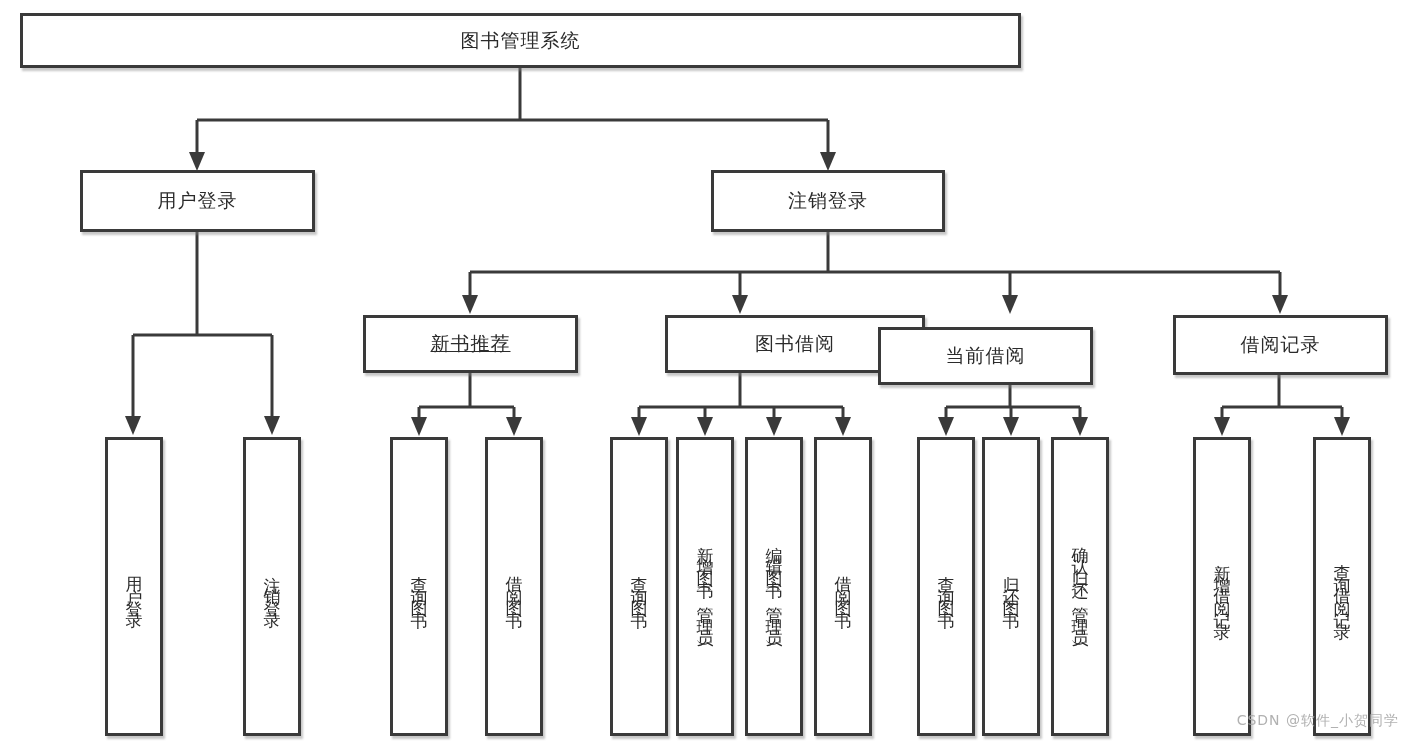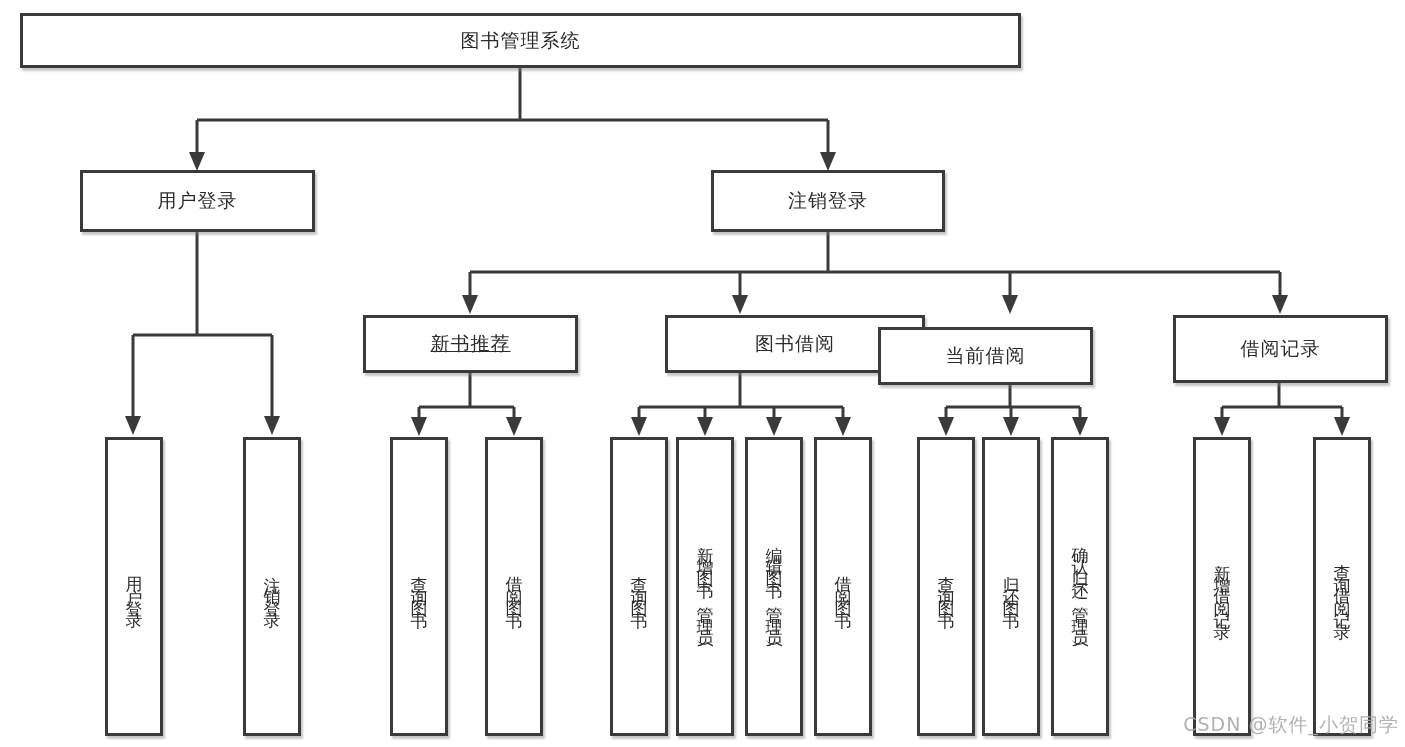--- a/index.html
+++ b/index.html
@@ -38,21 +38,21 @@
     writing-mode: vertical-rl;
     text-orientation: mixed;
     font-size: 17px;
     letter-spacing: 12px;
     line-height: 1;
   }
   .watermark {
     position: absolute;
     right: 6px;
     top: 712px;
-    font-size: 19px;
+    font-size: 14px;
     letter-spacing: 1px;
     color: rgba(168,168,168,0.9);
     white-space: nowrap;
     z-index: 5;
   }
 </style>
 </head>
 <body>
 
 <div class="stage">
@@ -136,21 +136,21 @@
 
   <div class="node h-node" style="left:363px; top:315px; width:215px; height:58px;text-decoration:underline;">
     <span>新书推荐</span>
   </div>
   <div class="node h-node" style="left:633px; top:315px; width:260px; height:58px;margin-left:32px;">
     <span>图书借阅</span>
   </div>
   <div class="node h-node" style="left:878px; top:315px; width:215px; height:58px;margin-top:12px;">
     <span>当前借阅</span>
   </div>
-  <div class="node h-node" style="left:1173px; top:315px; width:215px; height:68px;">
+  <div class="node h-node" style="left:1173px; top:315px; width:215px; height:60px;">
     <span>借阅记录</span>
   </div>
 
   <div class="node v-node" style="left:105px; top:437px; width:58px; height:299px;">
     <span>用户登录</span>
   </div>
   <div class="node v-node" style="left:243px; top:437px; width:58px; height:299px;">
     <span>注销登录</span>
   </div>
 

